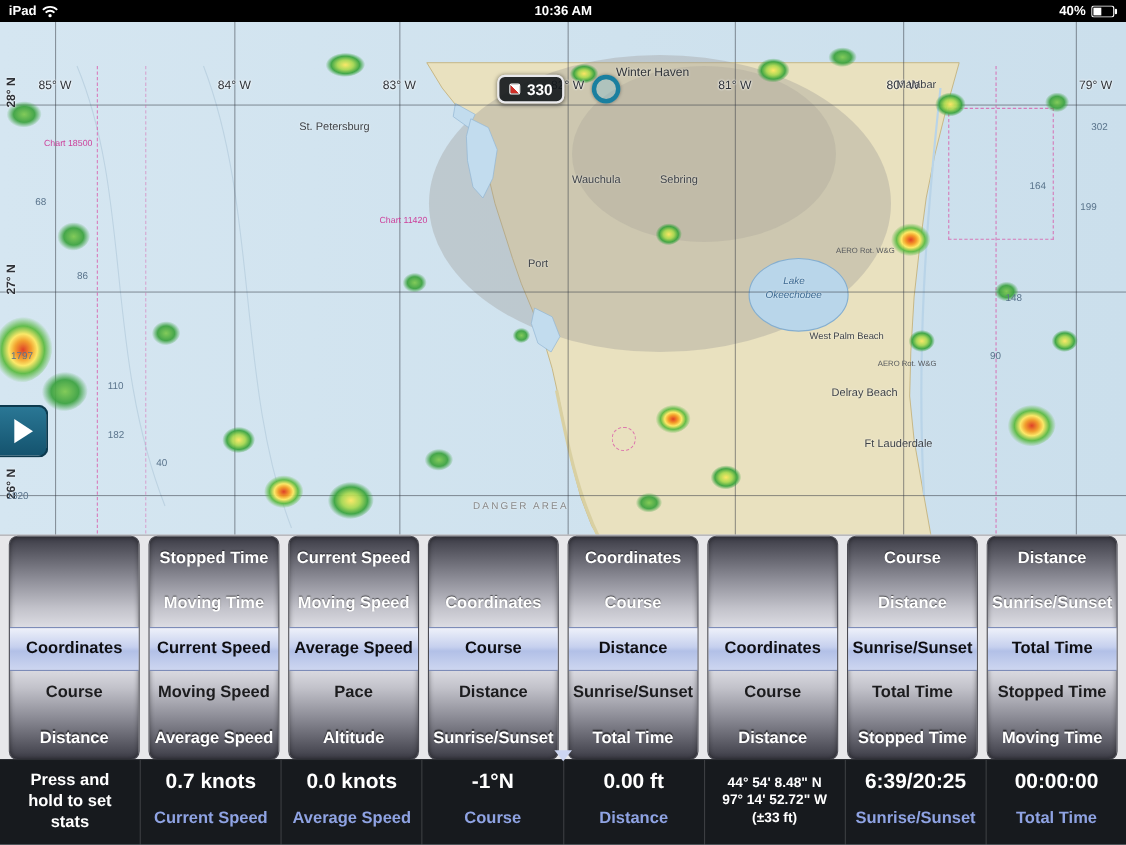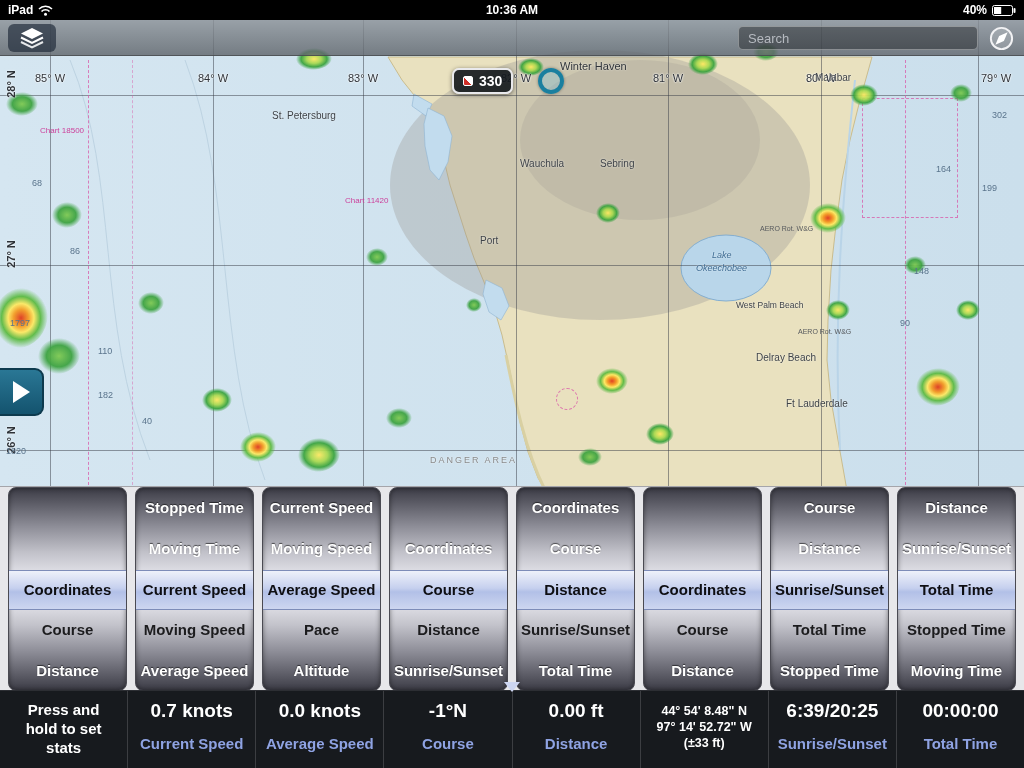--- a/index.html
+++ b/index.html
@@ -200,38 +200,20 @@
     <span class="depth" style="left:914px;top:246px;">148</span>
     <span class="depth" style="left:900px;top:298px;">90</span>
 
     <div class="callout" style="left:452px;top:48px;">
       <span class="flag"></span>
       <span>330</span>
     </div>
     <div class="boat-ring" style="left:538px;top:48px;"></div>
   </div>
 
-  <div class="toolbar">
-    <div class="layers-btn">
-      <svg width="26" height="22" viewBox="0 0 26 22">
-        <path d="M13 1 L24 6.5 13 12 2 6.5 Z" fill="#fff"></path>
-        <path d="M2 10.5 L13 16 24 10.5" stroke="#fff" stroke-width="2" fill="none"></path>
-        <path d="M2 15 L13 20.5 24 15" stroke="#e6e8ea" stroke-width="2" fill="none"></path>
-      </svg>
-    </div>
-    <input class="search" type="text" placeholder="Search" style="">
-    <div class="compass-btn">
-      <svg width="27" height="27" viewBox="0 0 28 28">
-        <circle cx="14" cy="14" r="11" fill="rgba(255,255,255,0.18)" stroke="#f2f2f4" stroke-width="2"></circle>
-        <g transform="rotate(45 14 14)">
-          <polygon points="14,5 17.5,14 14,23 10.5,14" fill="#fff"></polygon>
-        </g>
-      </svg>
-    </div>
-  </div>
 
   <div class="statusbar">
     <div class="sb-side">
       <span>iPad</span>
       <svg width="15" height="11" viewBox="0 0 15 11">
         <path d="M1,4 A9,9 0 0 1 14,4" stroke="#fff" stroke-width="1.6" fill="none"></path>
         <path d="M3.5,6.5 A5.5,5.5 0 0 1 11.5,6.5" stroke="#fff" stroke-width="1.6" fill="none"></path>
         <circle cx="7.5" cy="9.3" r="1.5" fill="#fff"></circle>
       </svg>
     </div>

